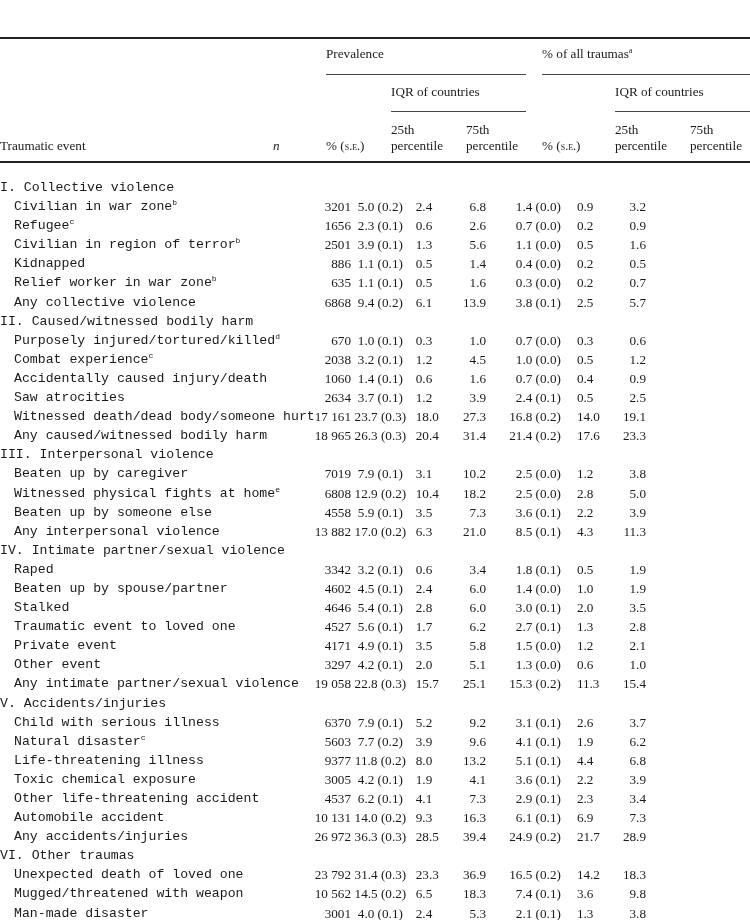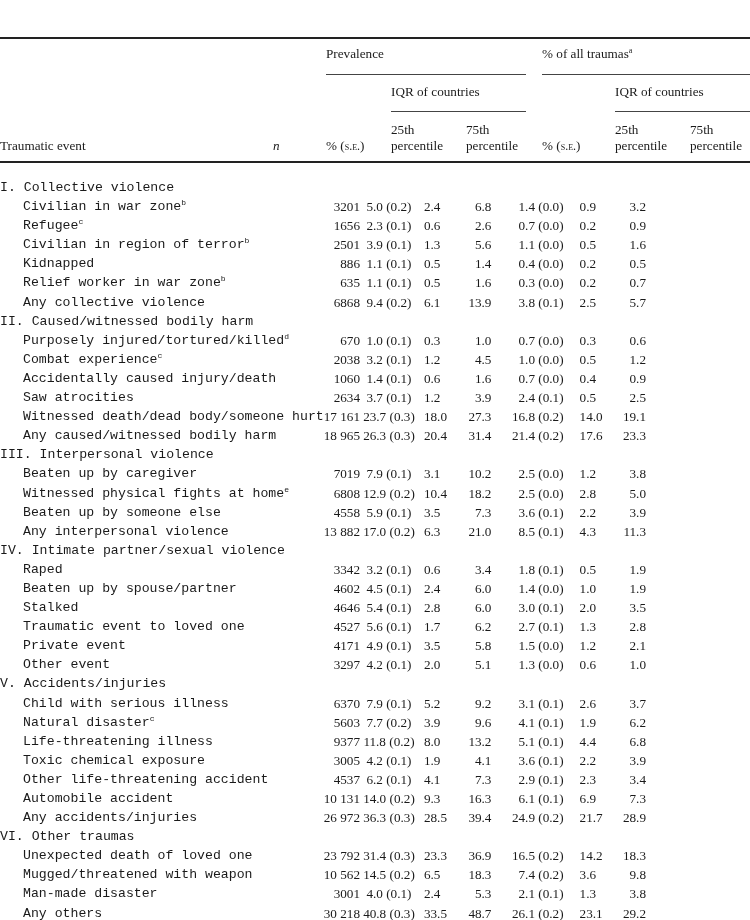--- a/index.html
+++ b/index.html
@@ -21,21 +21,21 @@
   td sup { font-size: 8px; position: relative; top: -5px; vertical-align: baseline; line-height: 0; }
   .c-label { width: 280px; font-family: Liberation Mono, monospace; }
   .c-n { width: 36px; text-align: right; padding-right: 0; }
   .c-pct { width: 68px; text-align: center; }
   .c-p25 { width: 53px; padding-left: 6px; }
   .c-p75 { width: 49px; text-align: right; }
   .c-pct2 { width: 105px; text-align: right; }
   .c-q25 { width: 53px; padding-left: 16px; }
   .c-q75 { width: 46px; text-align: right; }
   .section td.c-label { padding-left: 0; }
-  .item td.c-label { padding-left: 23px; }
+  .item td.c-label { padding-left: 14px; }
 </style>
 </head>
 <body>
 
 <div class="wrap">
   <div class="rule-top"></div>
 
   <div class="h" style="left:326px; top:10px;">Prevalence</div>
   <div class="h" style="left:542px; top:10px;"><span>% of all traumas</span><sup>a</sup></div>
   <div class="subrule" style="left:326px; top:38px; width:200px;"></div>
@@ -296,20 +296,30 @@
         <tr class="item">
           <td class="c-label"><span>Other event</span></td>
           <td class="c-n">3297</td>
           <td class="c-pct">4.2 (0.1)</td>
           <td class="c-p25">2.0</td>
           <td class="c-p75">5.1</td>
           <td class="c-pct2">1.3 (0.0)</td>
           <td class="c-q25">0.6</td>
           <td class="c-q75">1.0</td>
         </tr>
+        <tr class="item">
+          <td class="c-label"><span>Any intimate partner/sexual violence</span></td>
+          <td class="c-n">19 058</td>
+          <td class="c-pct">22.8 (0.3)</td>
+          <td class="c-p25">15.7</td>
+          <td class="c-p75">25.1</td>
+          <td class="c-pct2">15.3 (0.2)</td>
+          <td class="c-q25">11.3</td>
+          <td class="c-q75">15.4</td>
+        </tr>
         <tr class="section">
           <td class="c-label" colspan="8">V. Accidents/injuries</td>
         </tr>
         <tr class="item">
           <td class="c-label"><span>Child with serious illness</span></td>
           <td class="c-n">6370</td>
           <td class="c-pct">7.9 (0.1)</td>
           <td class="c-p25">5.2</td>
           <td class="c-p75">9.2</td>
           <td class="c-pct2">3.1 (0.1)</td>
@@ -388,21 +398,21 @@
           <td class="c-pct2">16.5 (0.2)</td>
           <td class="c-q25">14.2</td>
           <td class="c-q75">18.3</td>
         </tr>
         <tr class="item">
           <td class="c-label"><span>Mugged/threatened with weapon</span></td>
           <td class="c-n">10 562</td>
           <td class="c-pct">14.5 (0.2)</td>
           <td class="c-p25">6.5</td>
           <td class="c-p75">18.3</td>
-          <td class="c-pct2">7.4 (0.2)</td>
+          <td class="c-pct2">7.4 (0.1)</td>
           <td class="c-q25">3.6</td>
           <td class="c-q75">9.8</td>
         </tr>
         <tr class="item">
           <td class="c-label"><span>Man-made disaster</span></td>
           <td class="c-n">3001</td>
           <td class="c-pct">4.0 (0.1)</td>
           <td class="c-p25">2.4</td>
           <td class="c-p75">5.3</td>
           <td class="c-pct2">2.1 (0.1)</td>

